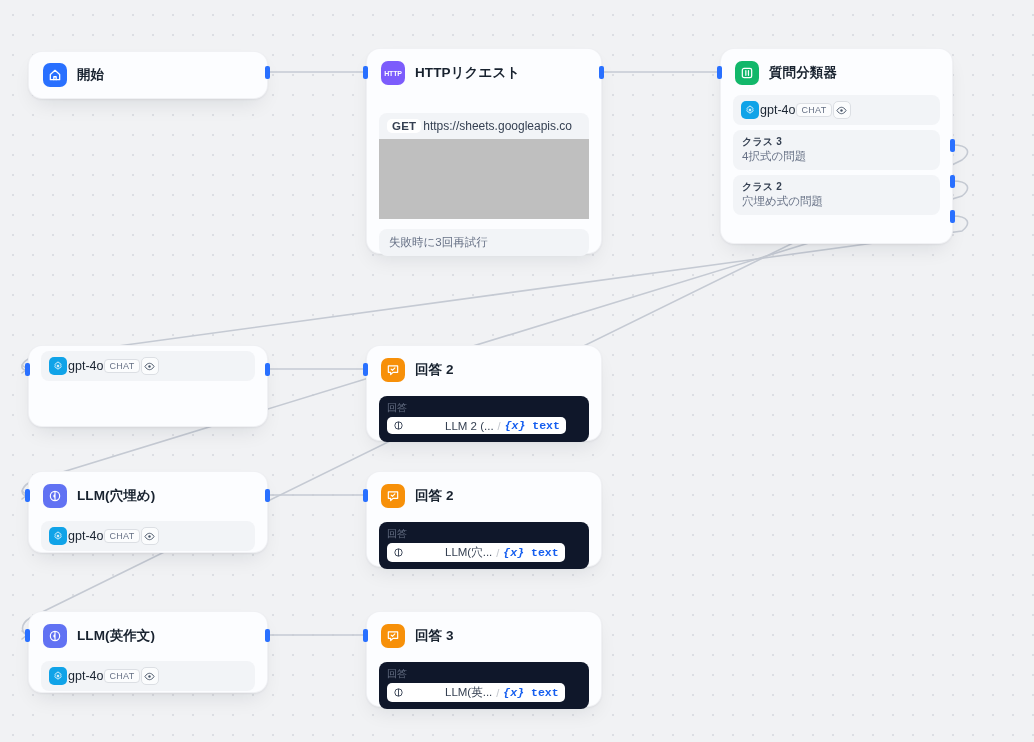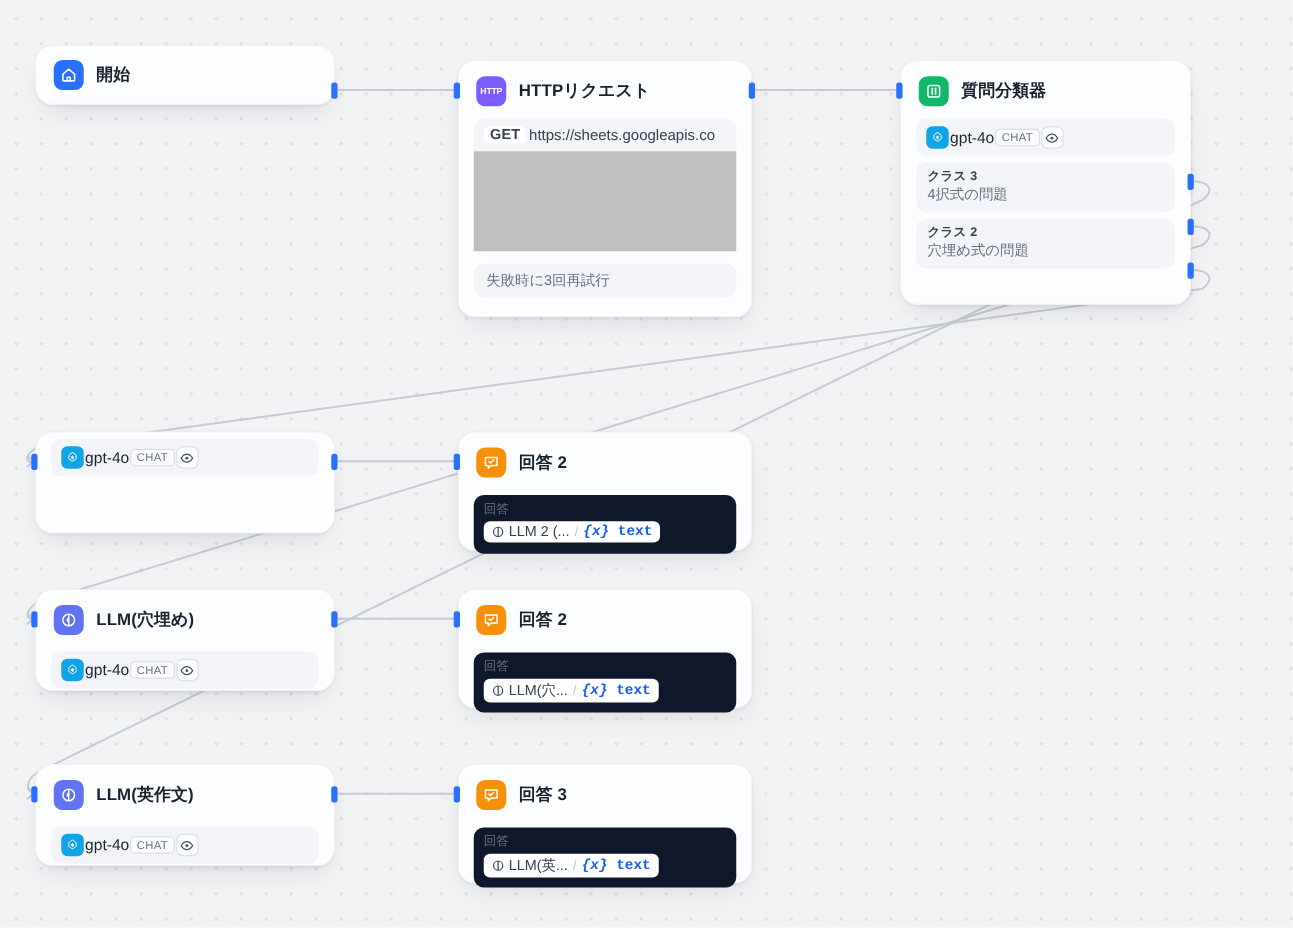--- a/index.html
+++ b/index.html
@@ -119,21 +119,21 @@
   }
 
   
   .http-url-row {
     display: flex;
     align-items: flex-start;
     gap: 2px;
     padding: 6px 8px;
     background: #f2f4f7;
     border-radius: 8px 8px 0 0;
-    margin: 2px 12px 0 12px;
+    margin: 20px 12px 0 12px;
   }
   .method-tag {
     font-size: 11.5px;
     font-weight: bold;
     color: #354052;
     background: #ffffff;
     border-radius: 5px;
     padding: 1px 5px;
     letter-spacing: 0.2px;
   }
@@ -196,20 +196,21 @@
     gap: 3px;
     background: #ffffff;
     border-radius: 5px;
     padding: 2px 6px;
     max-width: 100%;
   }
   .var-node {
     font-size: 11.5px;
     color: #354052;
     white-space: nowrap;
+    margin-left: 38px;
   }
   .var-sep { font-size: 11px; color: #c3c7ce; margin: 0 1px; }
   .var-name {
     font-size: 11.5px;
     color: #155eef;
     font-weight: bold;
     white-space: nowrap;
     font-family: Liberation Mono, monospace;
   }
   .var-x { font-style: italic; }
@@ -247,21 +248,21 @@
       <path d="M268 635 H366"></path>
     </g>
 
     <g fill="none" stroke="#c5cad3" stroke-width="1.6" stroke-linecap="round" stroke-linejoin="round">
       <path d="M22 365 L27 369 L22 373"></path>
       <path d="M22 491 L27 495 L22 499"></path>
       <path d="M22 631 L27 635 L22 639"></path>
     </g>
   </svg>
 
-  <div class="node" style="left:28px; top:36px; width:240px; height:48px; padding-bottom:0;">
+  <div class="node" style="left:28px; top:51px; width:240px; height:48px; padding-bottom:0;">
     <div class="node-header" style="padding-top:11px;">
       <span class="node-icon icon-start">
         <svg width="14" height="14" viewBox="0 0 24 24" fill="none" stroke="#fff" stroke-width="2.2" stroke-linecap="round" stroke-linejoin="round">
           <path d="M4 11 L12 4 L20 11 V20 H4 Z"></path>
           <path d="M10 20 v-5 h4 v5"></path>
         </svg>
       </span>
       <span class="node-title">開始</span>
     </div>
   </div>

